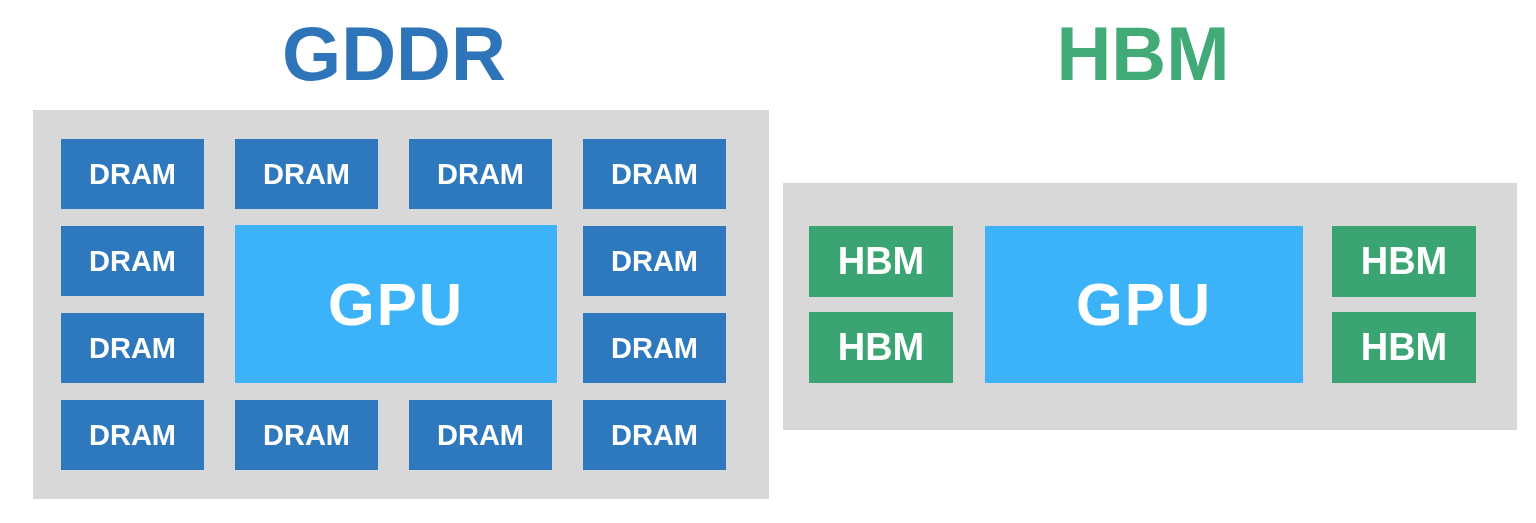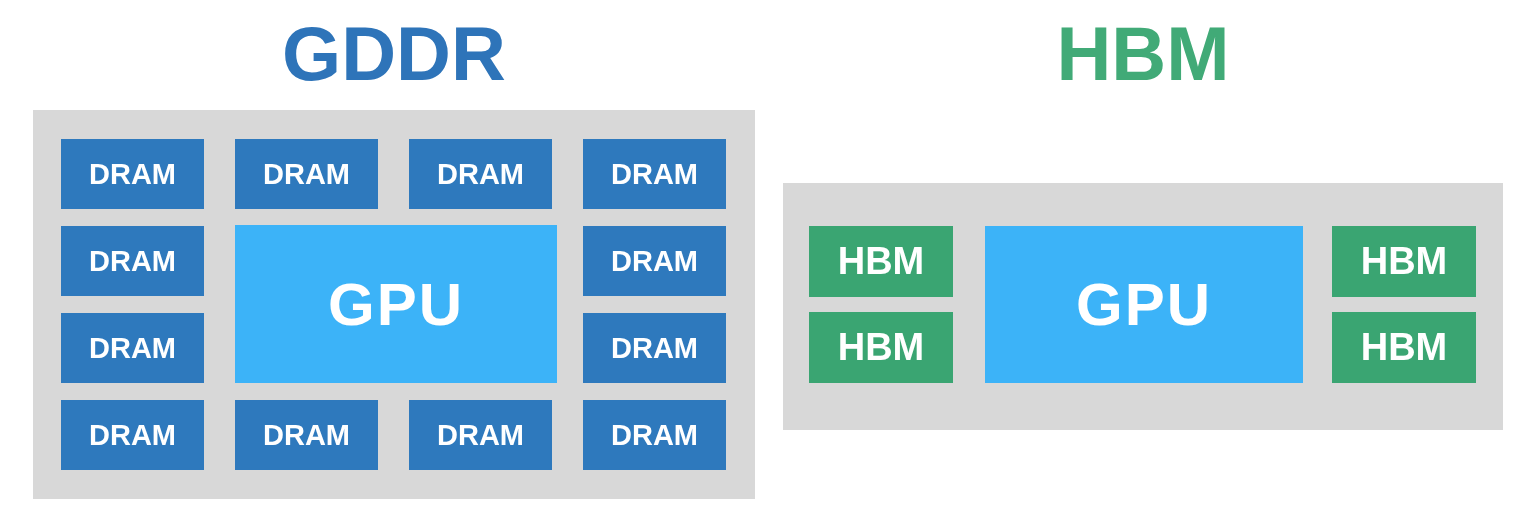--- a/index.html
+++ b/index.html
@@ -32,20 +32,21 @@
     color: var(--gddr-title-color, #2E74B9);
   }
   .title-hbm {
     left: 783px;
     width: 720px;
     color: var(--hbm-title-color, #41AA77);
   }
   .panel {
     position: absolute;
     background: var(--panel-bg, #D8D8D8);
+    padding-left: 14px;
   }
   .panel-gddr {
     left: 33px;
     top: 110px;
     width: 722px;
     height: 389px;
   }
   .panel-hbm {
     left: 783px;
     top: 183px;

